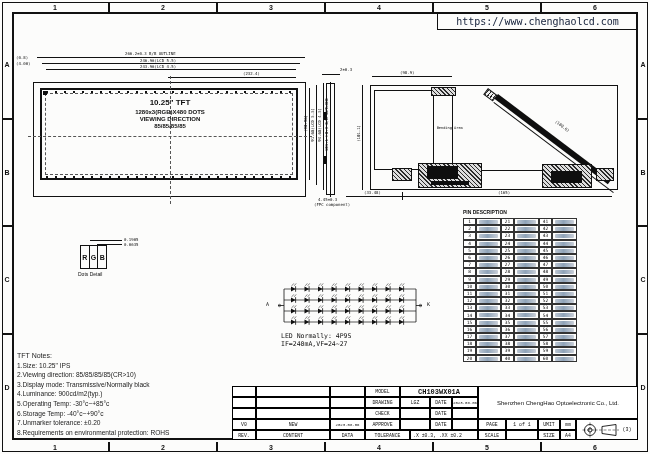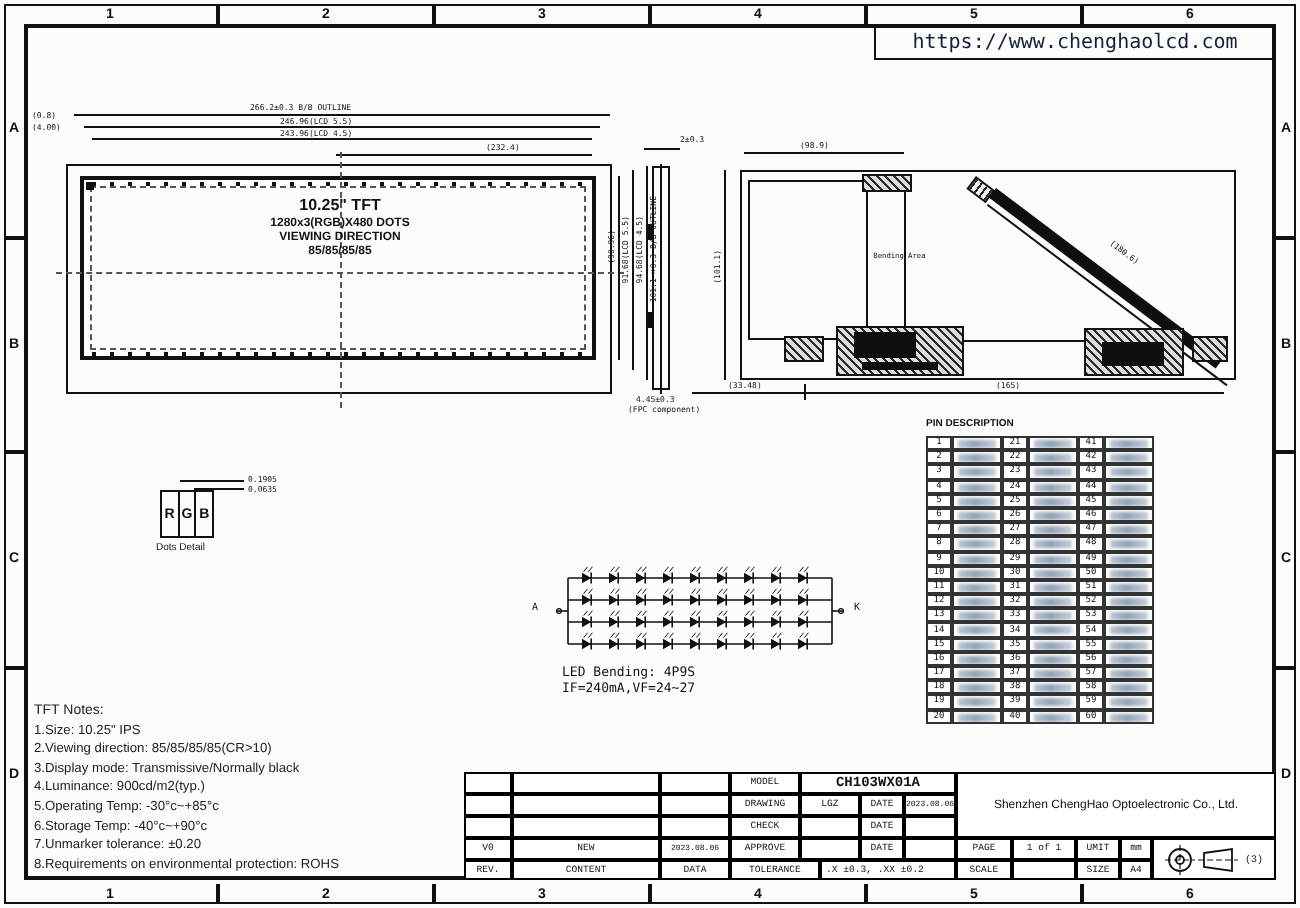--- a/index.html
+++ b/index.html
@@ -566,21 +566,21 @@
       <line x1="124.2" y1="36.8" x2="126.2" y2="34.4" stroke="#111" stroke-width="0.5"></line>
       <line x1="6" y1="7" x2="6" y2="40" stroke="#111" stroke-width="0.8"></line>
       <line x1="138" y1="7" x2="138" y2="40" stroke="#111" stroke-width="0.8"></line>
       <line x1="0" y1="23.5" x2="6" y2="23.5" stroke="#111" stroke-width="0.8"></line>
       <line x1="138" y1="23.5" x2="144" y2="23.5" stroke="#111" stroke-width="0.8"></line>
       <circle cx="1.5" cy="23.5" r="1.2" fill="none" stroke="#111" stroke-width="0.6"></circle>
       <circle cx="142.5" cy="23.5" r="1.2" fill="none" stroke="#111" stroke-width="0.6"></circle>
     </svg>
   <div class="dim dim5" style="left:266px;top:302px;">A</div>
   <div class="dim dim5" style="left:427px;top:302px;">K</div>
-  <div style="position:absolute;left:281px;top:332px;font:6.5px 'DejaVu Sans Mono',monospace;">LED Bending:  4P9S</div>
+  <div style="position:absolute;left:281px;top:332px;font:6.5px 'DejaVu Sans Mono',monospace;">LED Normally:  4P9S</div>
   <div style="position:absolute;left:281px;top:340px;font:6.5px 'DejaVu Sans Mono',monospace;">IF=240mA,VF=24~27</div>
 
   <div id="notes">
     <div style="font-size:7px;">TFT Notes:</div>
     <div>
         <div>1.Size: 10.25" IPS</div>
         <div>2.Viewing direction: 85/85/85/85(CR&gt;10)</div>
         <div>3.Display mode: Transmissive/Normally black</div>
         <div>4.Luminance: 900cd/m2(typ.)</div>
         <div>5.Operating Temp: -30°c~+85°c</div>

